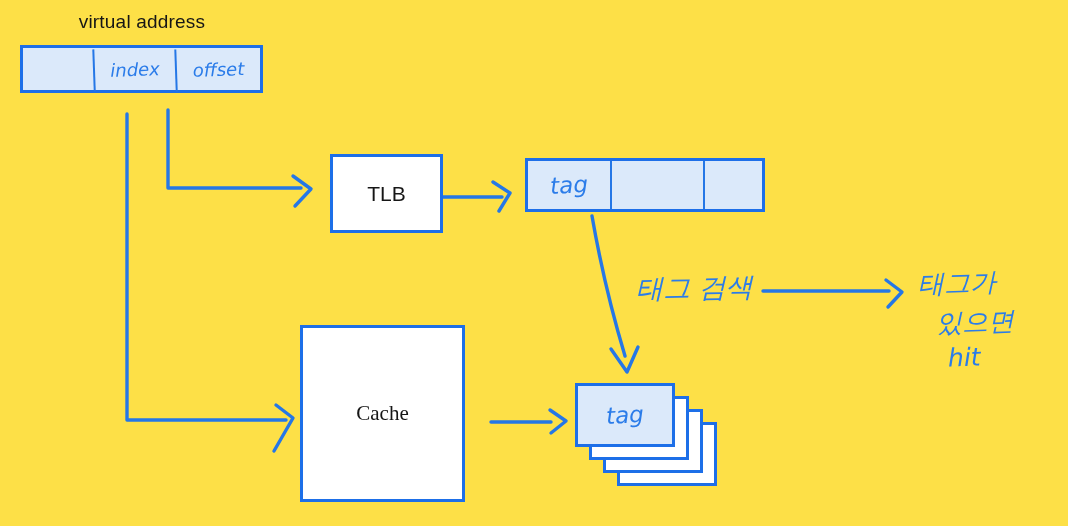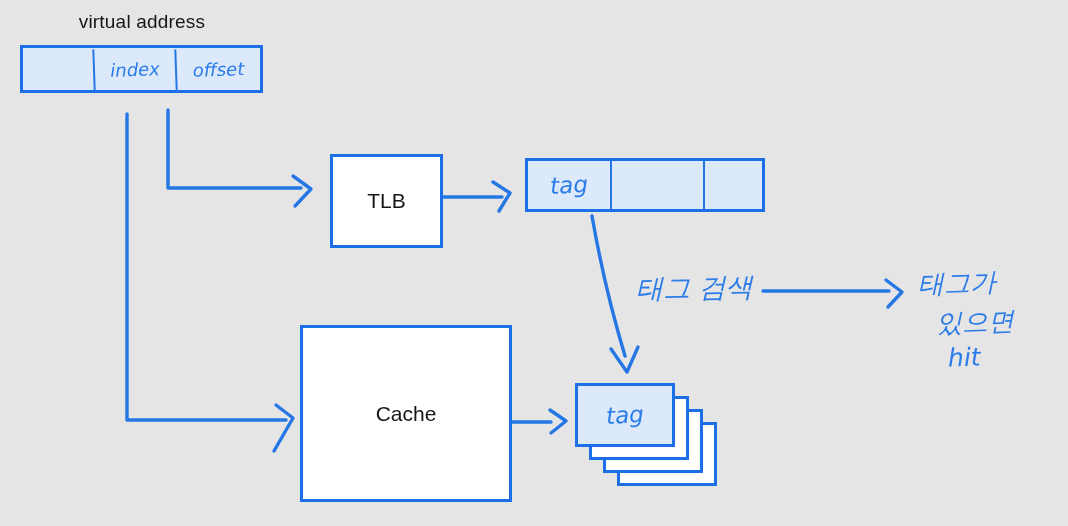--- a/index.html
+++ b/index.html
@@ -1,19 +1,19 @@
 <!DOCTYPE html>
 <html><head>
 <meta charset="utf-8">
 <style>
   html,body{margin:0;padding:0;background:#ffffff;}
   #canvas{
     position:relative;
     width:1068px;height:526px;
-    background:#e5e5e5;
+    background:#fde047;
     overflow:hidden;
     font-family:"Liberation Sans", sans-serif;
   }
   .print-label{
     position:absolute;
     color:#161616;
     font-size:19px;
     letter-spacing:.2px;
     text-align:center;
     white-space:nowrap;
@@ -91,34 +91,34 @@
   <div class="print-label" style="left:58px;top:11px;width:168px;">virtual address</div>
 
   <div class="box filled" style="left:20px;top:45px;width:243px;height:48px;">
     <div class="seg-row">
       <div class="seg" style="width:70px;"></div>
       <div class="seg ink hand-cell" style="width:82px;">index</div>
       <div class="seg ink hand-cell" style="flex:1;">offset</div>
     </div>
   </div>
 
-  <div class="box" style="left:330px;top:154px;width:113px;height:94px;">
+  <div class="box" style="left:330px;top:154px;width:113px;height:79px;">
     <div class="box-label">TLB</div>
   </div>
 
 
   <div class="box filled" style="left:525px;top:158px;width:240px;height:54px;">
     <div class="seg-row">
       <div class="seg ink hand-tag" style="width:82px;">tag</div>
       <div class="seg" style="width:93px;"></div>
       <div class="seg" style="flex:1;"></div>
     </div>
   </div>
 
-  <div class="box" style="left:300px;top:325px;width:212px;height:177px;">
+  <div class="box" style="left:300px;top:325px;width:165px;height:177px;font-family:Liberation Serif, serif;">
     <div class="box-label">Cache</div>
   </div>
 
   <div>
     <div class="card" style="left:617px;top:422px;z-index:1;"></div>
     <div class="card" style="left:603px;top:409px;z-index:2;"></div>
     <div class="card" style="left:589px;top:396px;z-index:3;"></div>
     <div class="card front" style="left:575px;top:383px;z-index:4;">
       <span class="ink hand-tag">tag</span>
     </div>

